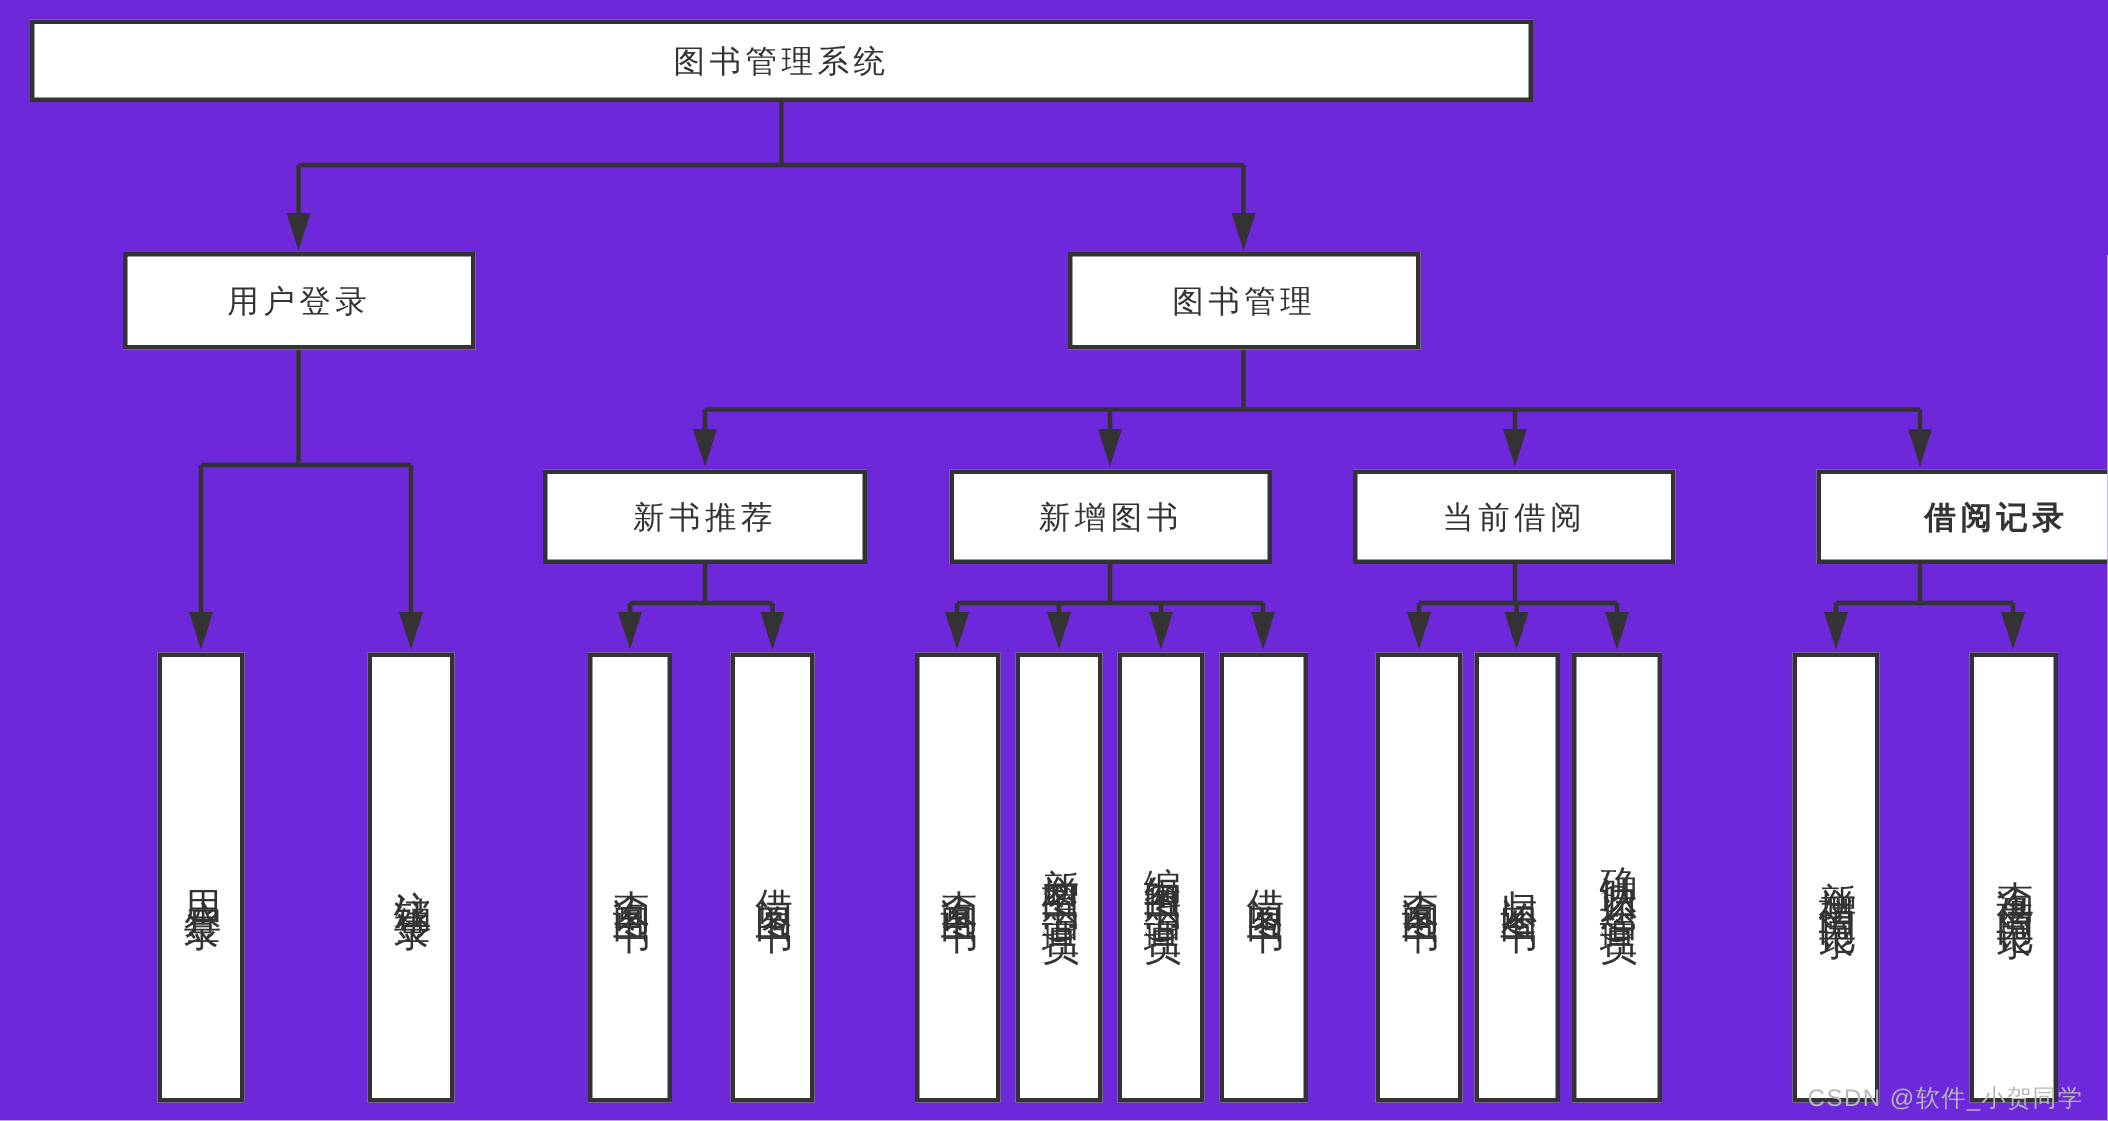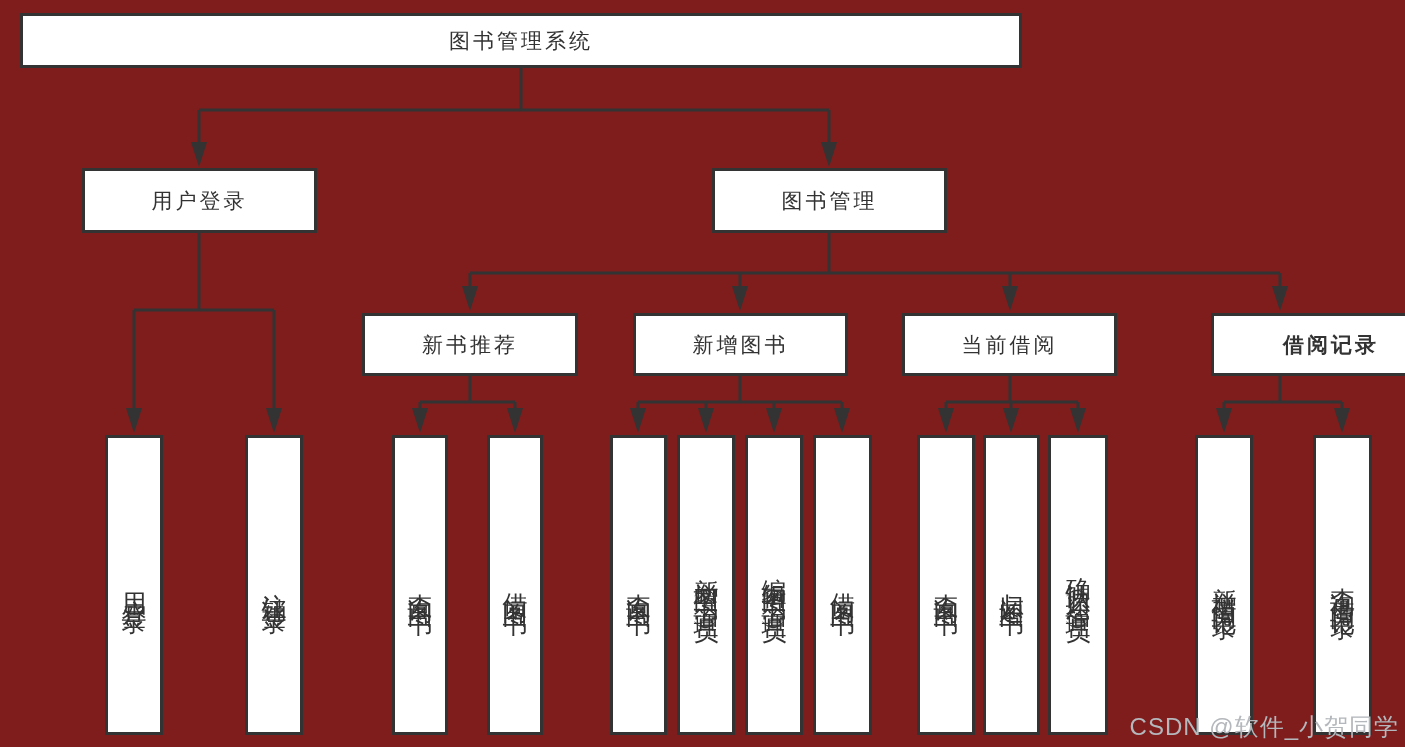--- a/index.html
+++ b/index.html
@@ -1,21 +1,21 @@
 <!DOCTYPE html>
 <html><head>
 <meta charset="utf-8">
 <style>
   * { margin: 0; padding: 0; box-sizing: border-box; }
   html, body { background: #ffffff; }
   .canvas {
     position: relative;
     width: 1405px;
     height: 747px;
-    background: #7f1d1d;
+    background: #6d28d9;
     font-family: "Liberation Sans", sans-serif;
     color: #333333;
     overflow: hidden;
   }
   .box {
     position: absolute;
     border: 3px solid #333333;
     background: #ffffff;
     display: flex;
     align-items: center;
@@ -43,23 +43,23 @@
     stroke: #333333;
     stroke-width: 3;
     fill: none;
   }
   svg.connectors polygon {
     fill: #333333;
     stroke: none;
   }
   .watermark {
     position: absolute;
-    right: 6px;
+    right: 16px;
     bottom: 4px;
-    font-size: 24px;
+    font-size: 16px;
     letter-spacing: 1px;
     color: #b4b7bb;
     z-index: 5;
     white-space: nowrap;
   }
 </style>
 </head>
 <body>
 
 <div class="canvas">

